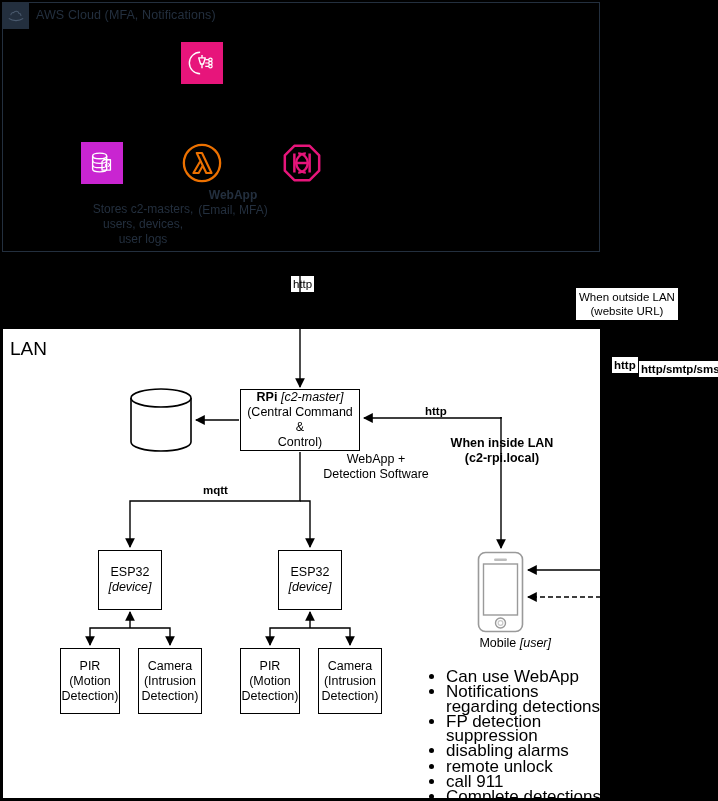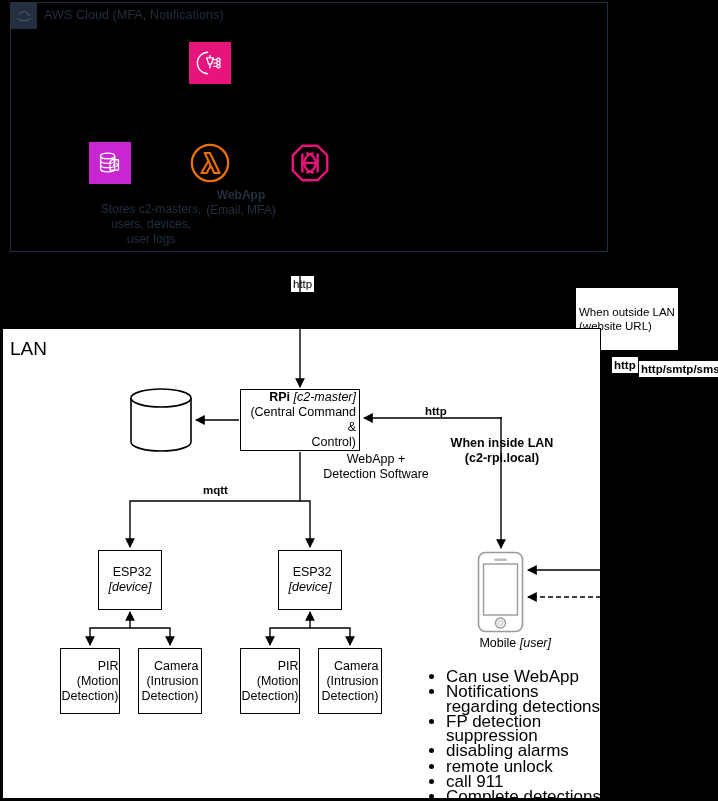--- a/index.html
+++ b/index.html
@@ -5,21 +5,21 @@
   html,body{margin:0;padding:0;background:#000;}
   body{width:718px;height:801px;position:relative;overflow:hidden;
        font-family:"Liberation Sans","DejaVu Sans",sans-serif;}
   .root{position:absolute;left:0;top:0;width:718px;height:801px;background:#000;}
 
   
   .abs{position:absolute;box-sizing:border-box;}
 
   
   #aws-group{left:2px;top:2px;width:598px;height:250px;
-             border:1px solid #232F3E;background:#000;margin-left:8px;}
+             border:1px solid #232F3E;background:#000;}
   #aws-corner{left:0px;top:0px;width:26px;height:26px;background:#232F3E;
               display:flex;align-items:center;justify-content:center;}
   #aws-title{left:33px;top:5px;color:#232F3E;font-size:12.5px;
              white-space:nowrap;letter-spacing:.1px;}
 
   .aws-icon-sq{width:42px;height:42px;display:flex;align-items:center;justify-content:center;}
   #sns-icon-wrap{left:178px;top:39px;}
   #sns-icon-wrap .aws-icon-sq{background:#E7157B;}
   #ddb-icon-wrap{left:78px;top:139px;}
   #ddb-icon-wrap .aws-icon-sq{background:#C925D1;}
@@ -30,32 +30,32 @@
            text-align:center;white-space:nowrap;}
   #ddb-caption{left:-8px;top:60px;width:140px;}
   #lambda-caption{left:-10px;top:46px;width:124px;font-weight:bold;}
   #lambda-caption .sub{font-weight:normal;}
 
   
   .wlabel{background:#fff;color:#000;font-size:11.5px;line-height:14px;
           padding:1px 2px;white-space:nowrap;}
   .wlabel.bold{font-weight:bold;}
   #http-top-label{left:291px;top:276px;}
-  #outside-lan-label{left:576px;top:288px;text-align:left;padding:17px 3px;}
+  #outside-lan-label{left:576px;top:288px;text-align:center;padding:2px 3px;}
   #http-right-label{left:612px;top:357px;font-weight:bold;}
   #httpsmtp-label{left:639px;top:361px;font-weight:bold;}
 
   
   #lan-group{left:2px;top:328px;width:599px;height:471px;
              border:1px solid #000;background:#fff;}
   #lan-title{left:10px;top:338px;color:#000;font-size:19px;}
 
   
   .nbox{border:1.3px solid #000;background:#fff;display:flex;
-        align-items:center;justify-content:center;text-align:right;
+        align-items:center;justify-content:center;text-align:center;
         color:#000;font-size:12.5px;line-height:15px;}
   #rpi-box{left:240px;top:389px;width:120px;height:62px;padding:0 3px;}
   #esp32-left{left:98px;top:550px;width:64px;height:60px;}
   #esp32-right{left:278px;top:550px;width:64px;height:60px;}
   #pir-left{left:60px;top:648px;width:60px;height:66px;}
   #cam-left{left:138px;top:648px;width:64px;height:66px;}
   #pir-right{left:240px;top:648px;width:60px;height:66px;}
   #cam-right{left:318px;top:648px;width:64px;height:66px;}
 
   

